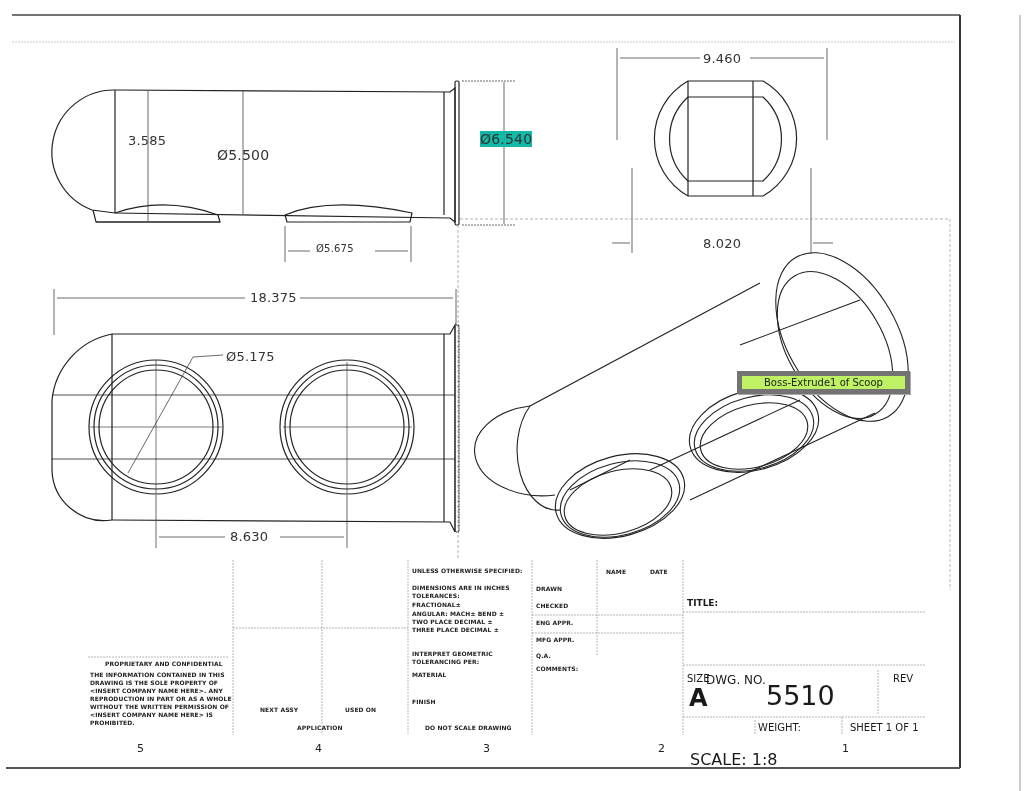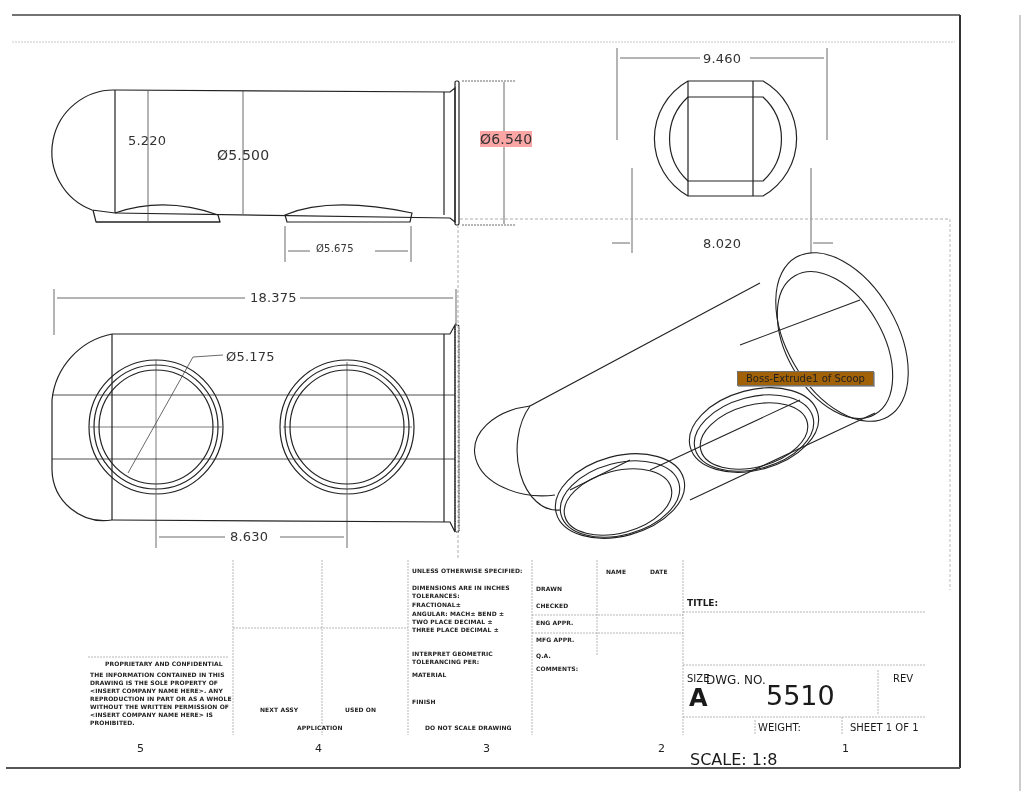--- a/index.html
+++ b/index.html
@@ -2,21 +2,21 @@
 <html><head>
 <meta charset="utf-8">
 <style>
   html, body { margin:0; padding:0; background:#ffffff; }
   body { width:1024px; height:791px; position:relative; overflow:hidden; font-family:"DejaVu Sans", sans-serif; color:#1a1a1a; }
   #sheet { position:absolute; left:0; top:0; width:1024px; height:791px; }
   .txt { position:absolute; white-space:nowrap; }
   .dim { font-size:13px; color:#333; letter-spacing:0.2px; }
   .tb-small { font-size:6px; font-weight:bold; color:#222; letter-spacing:0.1px; line-height:7px; }
   .zone { font-size:11px; color:#222; }
-  .tooltip { position:absolute; font-size:10px; background:#a16207; border:1px solid #737373; padding:1px 8px; color:#222; box-shadow:1px 1px 0 #aaa; }
+  .tooltip { position:absolute; font-size:10px; background:#bef264; border:5px solid #737373; padding:1px 22px; color:#222; box-shadow:1px 1px 0 #aaa; }
 </style>
 </head>
 <body>
 
 <div id="sheet">
 <svg width="1024" height="791" viewBox="0 0 1024 791" xmlns="http://www.w3.org/2000/svg" style="position:absolute;left:0;top:0">
 
   <g>
     <line x1="12" y1="15" x2="960" y2="15" stroke="#444" stroke-width="1.5"></line>
     <line x1="960" y1="15" x2="960" y2="768" stroke="#333" stroke-width="2"></line>
@@ -130,23 +130,23 @@
     <line x1="683" y1="612" x2="925" y2="612"></line>
     <line x1="683" y1="665" x2="925" y2="665"></line>
     <line x1="683" y1="717" x2="925" y2="717"></line>
     <line x1="878" y1="670" x2="878" y2="715"></line>
     <line x1="755" y1="720" x2="755" y2="735"></line>
     <line x1="842" y1="717" x2="842" y2="735"></line>
     <line x1="88" y1="657" x2="228" y2="657"></line>
   </g>
 </svg>
 
-<div class="txt dim" style="left:128px;top:133px">5.220</div>
+<div class="txt dim" style="left:128px;top:133px">3.585</div>
 <div class="txt dim" style="left:217px;top:147px;font-size:14px">Ø5.500</div>
-<div class="txt dim" style="left:480px;top:131px;font-size:14px;background:#fca5a5">Ø6.540</div>
+<div class="txt dim" style="left:480px;top:131px;font-size:14px;background:#14b8a6">Ø6.540</div>
 <div class="txt dim" style="left:316px;top:243px;font-size:10px">Ø5.675</div>
 <div class="txt dim" style="left:703px;top:51px">9.460</div>
 <div class="txt dim" style="left:703px;top:236px">8.020</div>
 <div class="txt dim" style="left:250px;top:290px">18.375</div>
 <div class="txt dim" style="left:226px;top:349px">Ø5.175</div>
 <div class="txt dim" style="left:230px;top:529px">8.630</div>
 
 <div class="tooltip" style="left:737px;top:371px">Boss-Extrude1 of Scoop</div>
 
 <div class="txt tb-small" style="left:412px;top:567px">UNLESS OTHERWISE SPECIFIED:</div>

